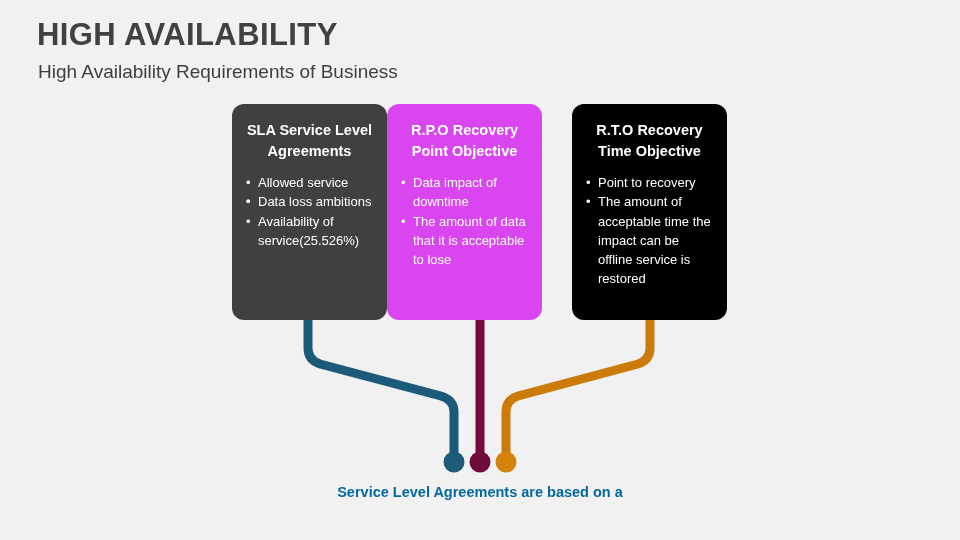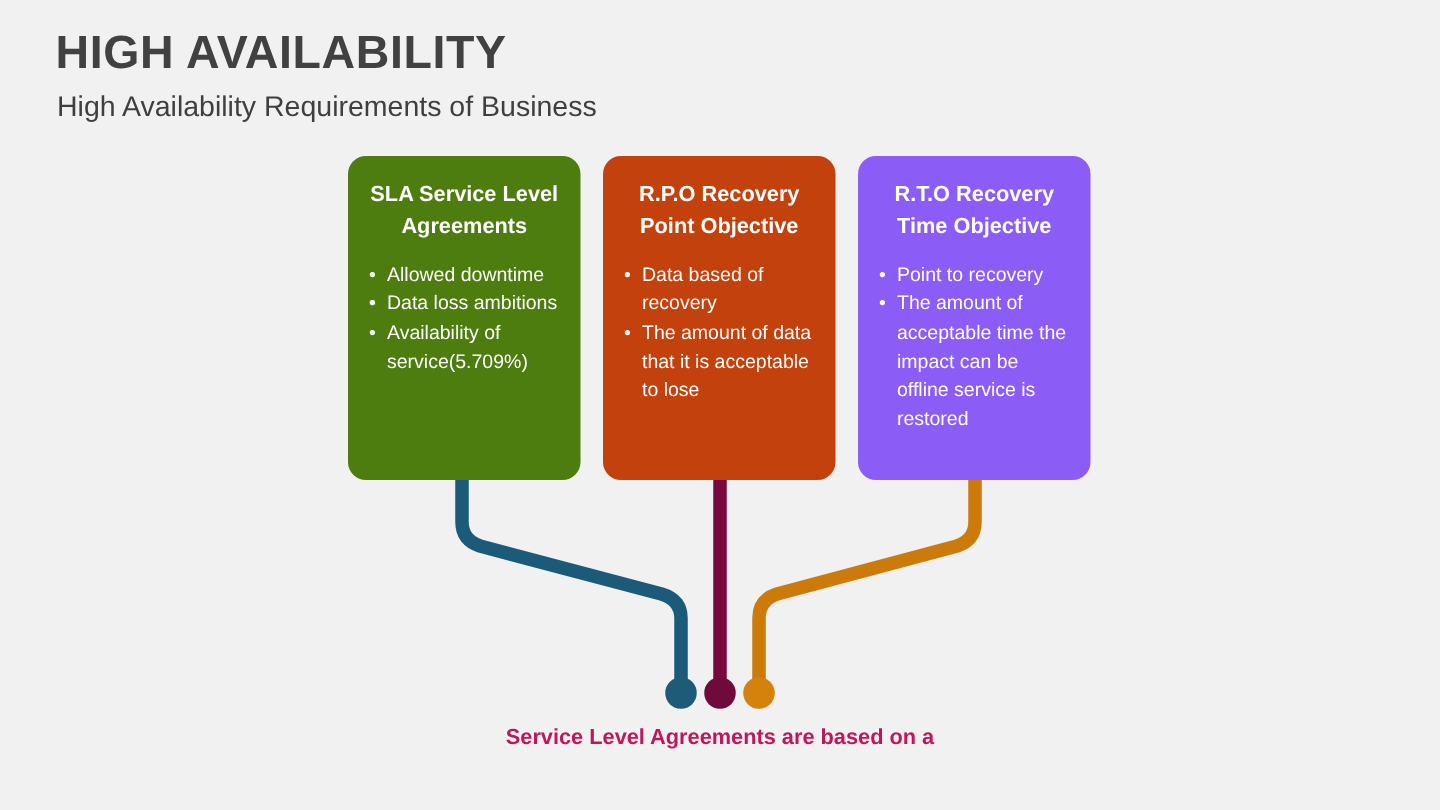--- a/index.html
+++ b/index.html
@@ -55,23 +55,23 @@
   .card {
     position: absolute;
     top: 104px;
     width: 155px;
     height: 216px;
     border-radius: 12px;
     box-sizing: border-box;
     padding: 16px 12px 10px 12px;
     color: #ffffff;
   }
-  #card-0 { left: 232px; background: #4d7c0f; }
-  #card-1 { left: 402px; background: #c2410c; }
-  #card-2 { left: 572px; background: #8b5cf6; }
+  #card-0 { left: 232px; background: #404040; }
+  #card-1 { left: 387px; background: #d946ef; }
+  #card-2 { left: 572px; background: #000000; }
 
   .card-title {
     text-align: center;
     font-size: 14.5px;
     font-weight: bold;
     line-height: 1.42;
     margin: 0 0 12px 0;
     padding: 0 2px;
   }
   .bullets {
@@ -94,21 +94,21 @@
   }
   
   #caption {
     position: absolute;
     left: 0;
     right: 0;
     top: 482px;
     text-align: center;
     font-size: 14.5px;
     font-weight: bold;
-    color: #be185d;
+    color: #0369a1;
     line-height: 1.45;
   }
   #caption .line { display: block; }
 </style>
 </head>
 <body>
 
 <div id="slide">
 
   <div id="title">HIGH AVAILABILITY</div>
@@ -123,31 +123,31 @@
     <path d="M 650 318 L 650 348 Q 650 360 638 364 L 518 396 Q 506 400 506 412 L 506 455" fill="none" stroke="#cc7a0a" stroke-width="9" stroke-linecap="round" stroke-linejoin="round"></path>
 
     <circle cx="454" cy="462" r="10.5" fill="#1e5b79"></circle>
     <circle cx="480" cy="462" r="10.5" fill="#6e0b3c"></circle>
     <circle cx="506" cy="462" r="10.5" fill="#d4820b"></circle>
   </svg>
 
   <div class="card" id="card-0">
     <div class="card-title">SLA Service Level Agreements</div>
     <ul class="bullets">
-      <li><span class="dot">•</span><span>Allowed downtime</span></li>
+      <li><span class="dot">•</span><span>Allowed service</span></li>
       <li><span class="dot">•</span></li>
       <li><span class="dot">•</span><span>Data loss ambitions</span></li>
-      <li><span class="dot">•</span><span>Availability of service(5.709%)</span></li>
+      <li><span class="dot">•</span><span>Availability of service(25.526%)</span></li>
     </ul>
   </div>
 
   <div class="card" id="card-1">
     <div class="card-title">R.P.O Recovery Point Objective</div>
     <ul class="bullets">
-      <li><span class="dot">•</span><span>Data based of recovery</span></li>
+      <li><span class="dot">•</span><span>Data impact of downtime</span></li>
       <li><span class="dot">•</span><span>The amount of data that it is acceptable to lose</span></li>
     </ul>
   </div>
 
   <div class="card" id="card-2">
     <div class="card-title">R.T.O Recovery Time Objective</div>
     <ul class="bullets">
       <li><span class="dot">•</span><span>Point to recovery</span></li>
       <li><span class="dot">•</span><span>The amount of acceptable time the impact can be offline service is restored</span></li>
     </ul>

